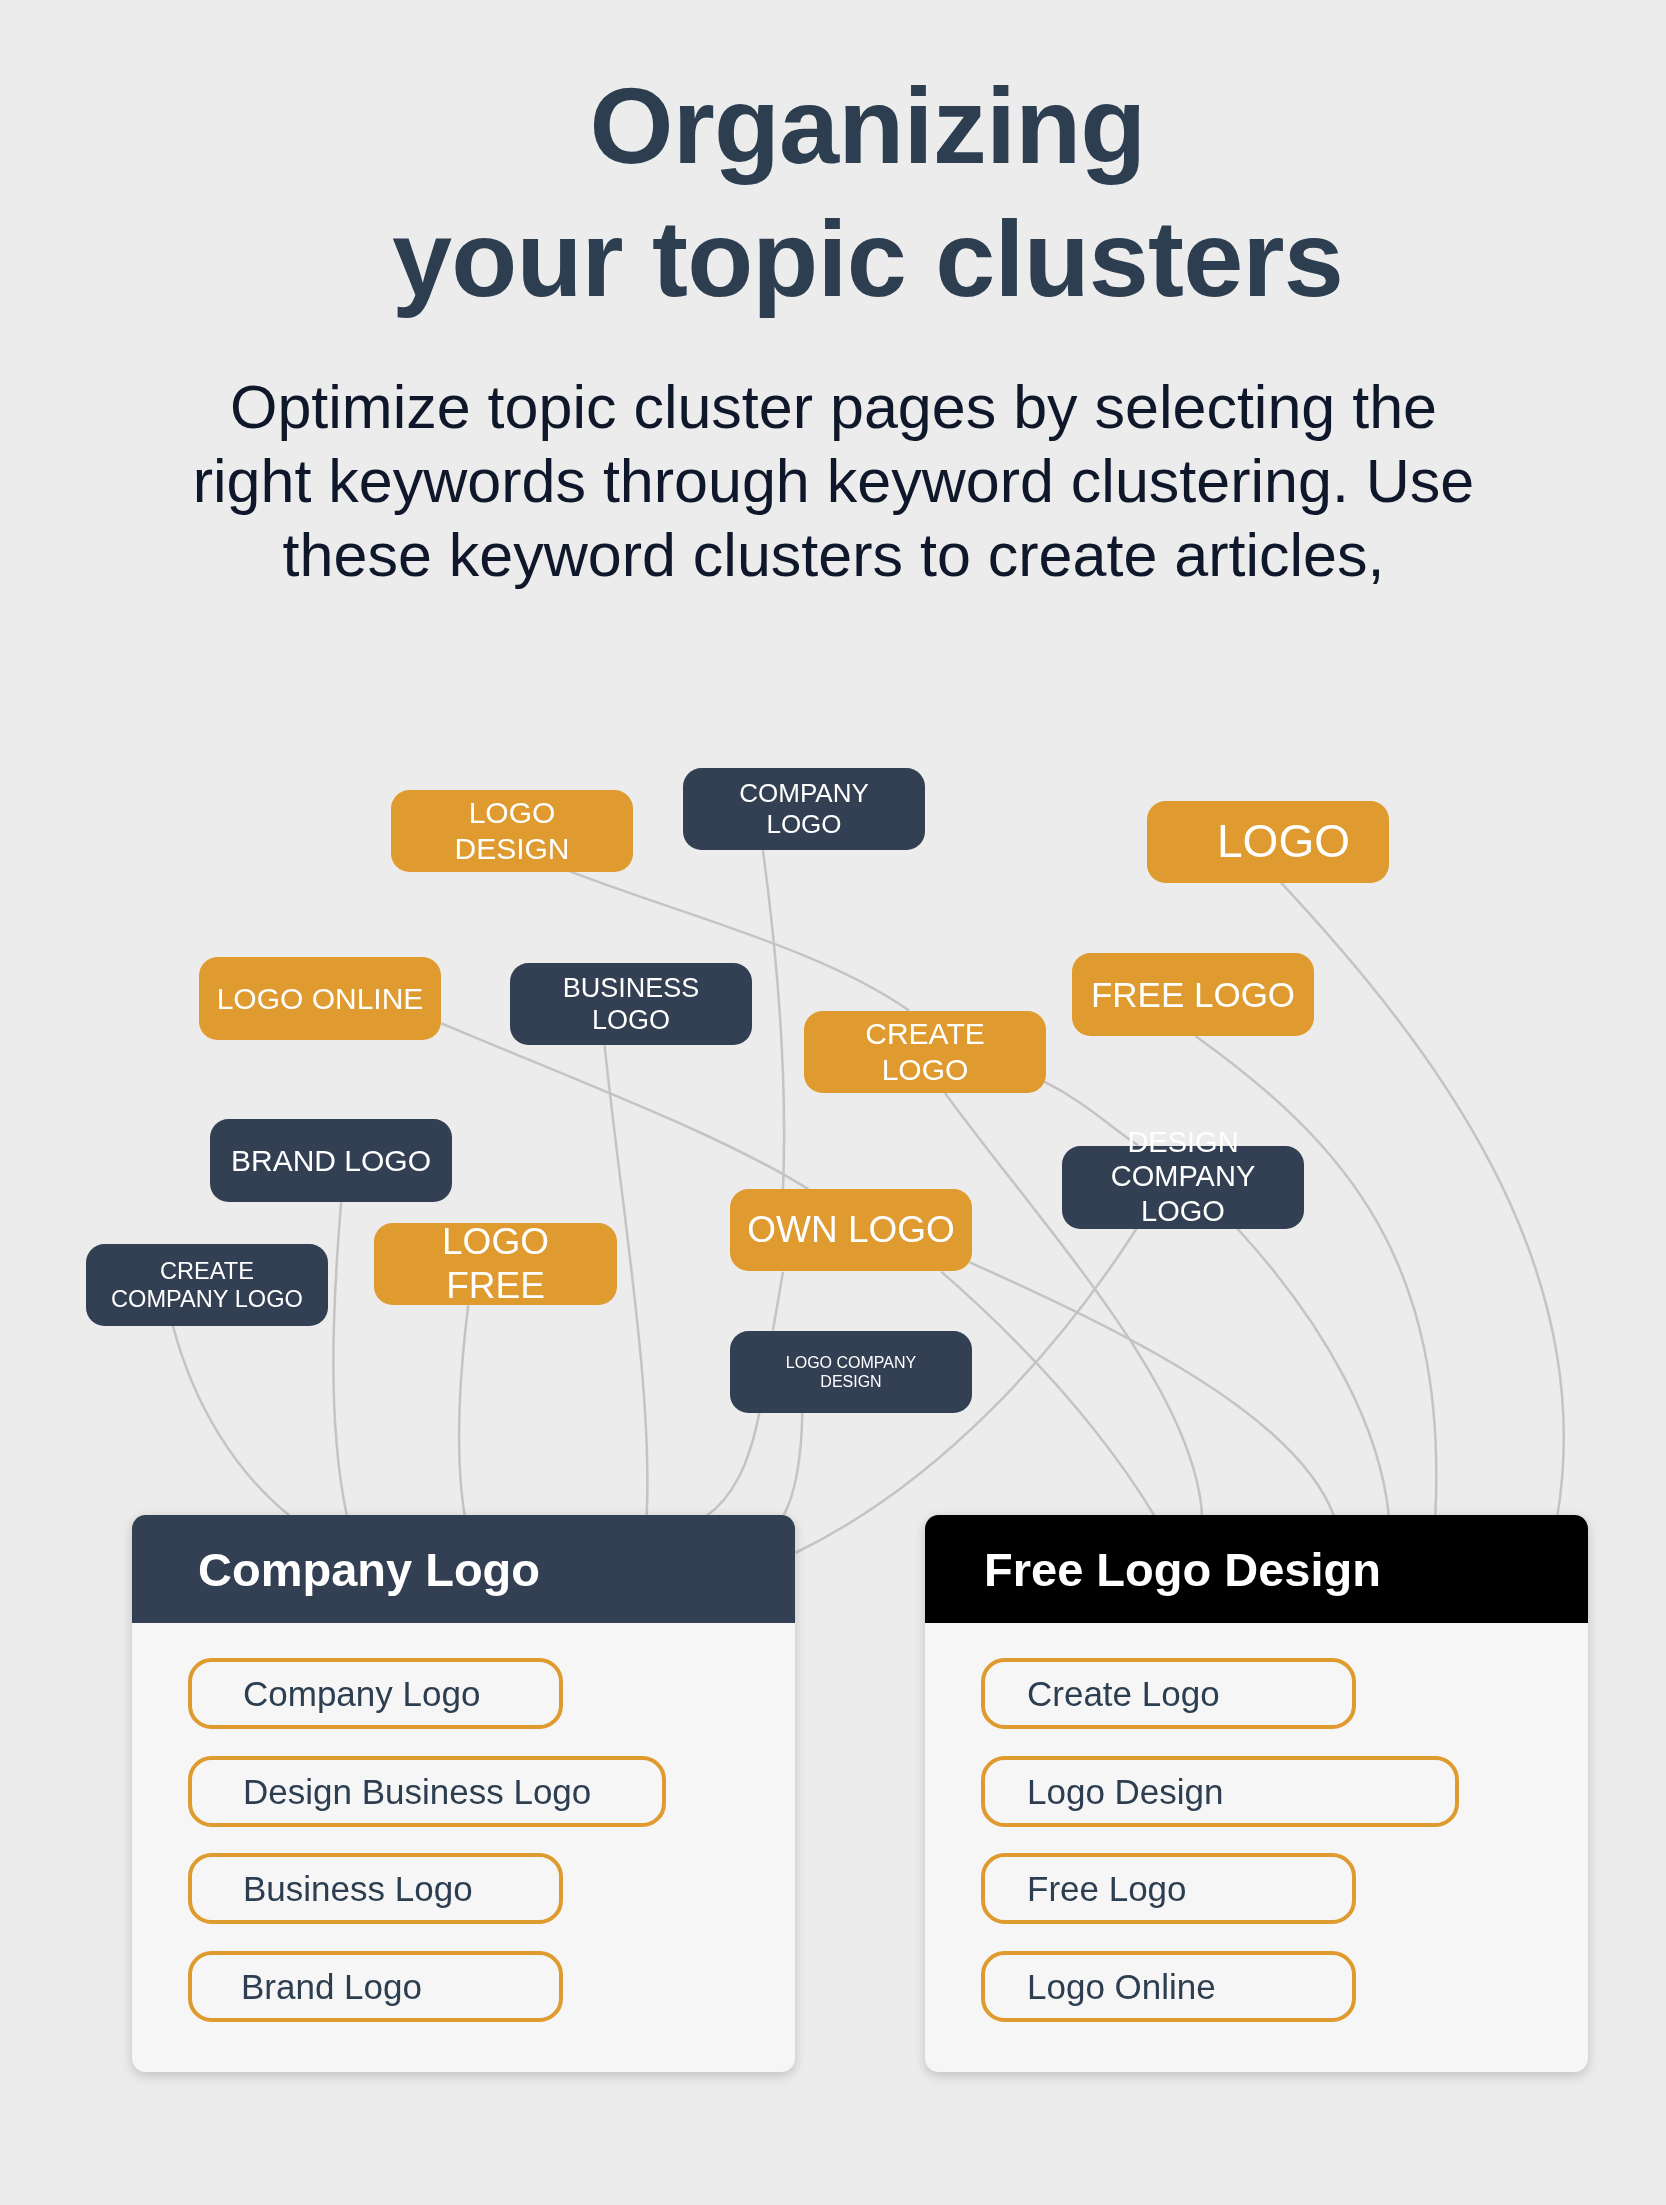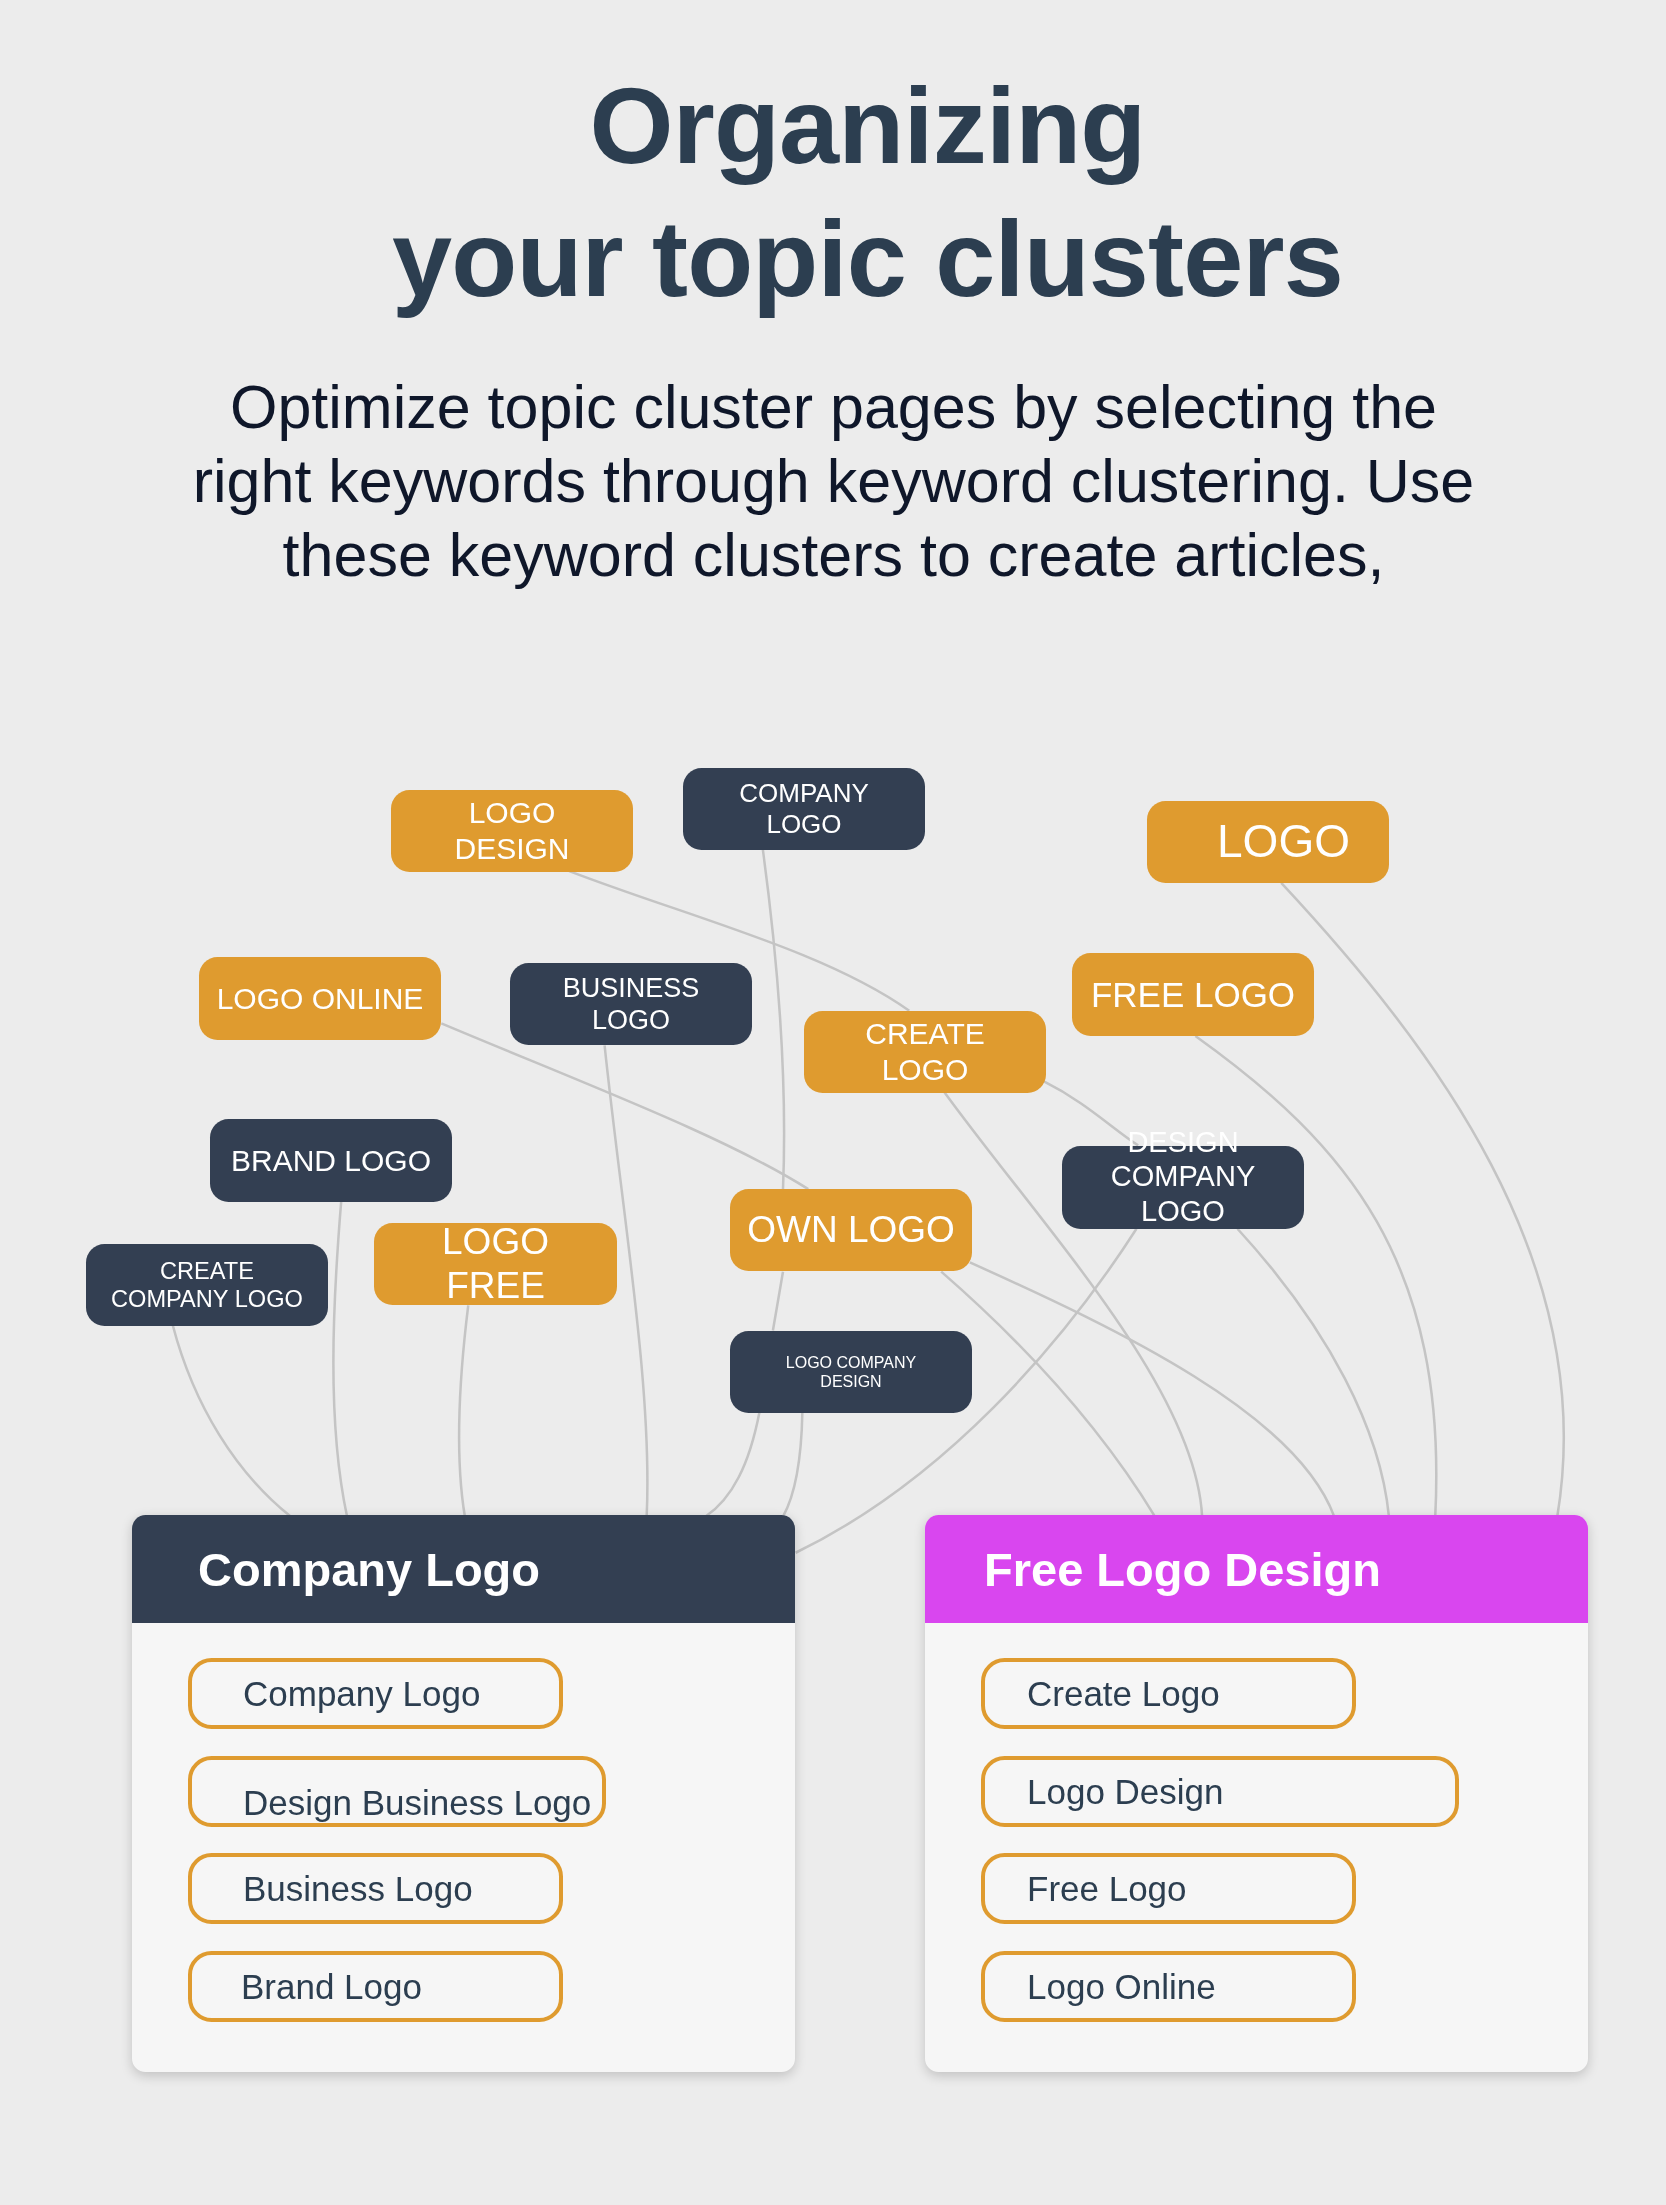--- a/index.html
+++ b/index.html
@@ -12,21 +12,21 @@
   svg.edges { position:absolute; left:0; top:0; width:1667px; height:2205px; }
   .tag { position:absolute; border-radius:18.5px; color:#fff; display:flex; align-items:center;
          justify-content:center; text-align:center; box-sizing:border-box; padding:0 17px; line-height:1.2; }
   .tag.orange { background:#df9b2f; }
   .tag.navy { background:#333f52; }
   .card { position:absolute; top:1515px; width:663px; height:557px; background:#f6f6f6;
           border-radius:13.5px; box-shadow:0 3.4px 11.8px rgba(0,0,0,0.18); overflow:hidden; }
   .card-head { height:108px; display:flex; align-items:center; padding-left:66px; box-sizing:border-box;
                color:#fff; font-weight:700; font-size:47px; }
   .card.navy .card-head { background:#333f52; }
-  .card.orange .card-head { background:#d946ef; }
+  .card.orange .card-head { background:#000000; }
   .card-item { position:absolute; left:56px; height:71px; border:4.2px solid #df9b2f; border-radius:23.6px;
                box-sizing:border-box; display:flex; align-items:center; font-size:35px; color:#2c3e50; background:#f6f6f6; }
 </style>
 </head>
 <body>
 
 <div class="title">
   <div>Organizing</div>
   <div>your topic clusters</div>
 </div>
@@ -101,21 +101,21 @@
   <span>LOGO COMPANY DESIGN</span>
   </div>
 
 <div class="card navy" style="left:132px;">
   <div class="card-head">
     <span>Company Logo</span>
   </div>
   <div class="card-item" style="top:143px;width:375px;padding-left:51px;">
     <span>Company Logo</span>
     </div>
-  <div class="card-item" style="top:241px;width:418px;padding-left:51px;align-items:flex-end;">
+  <div class="card-item" style="top:241px;width:478px;padding-left:51px;">
     <span>Design Business Logo</span>
     </div>
   <div class="card-item" style="top:338px;width:375px;padding-left:51px;">
     <span>Business Logo</span>
     </div>
   <div class="card-item" style="top:436px;width:375px;padding-left:49px;">
     <span>Brand Logo</span>
     </div>
 </div>
 

